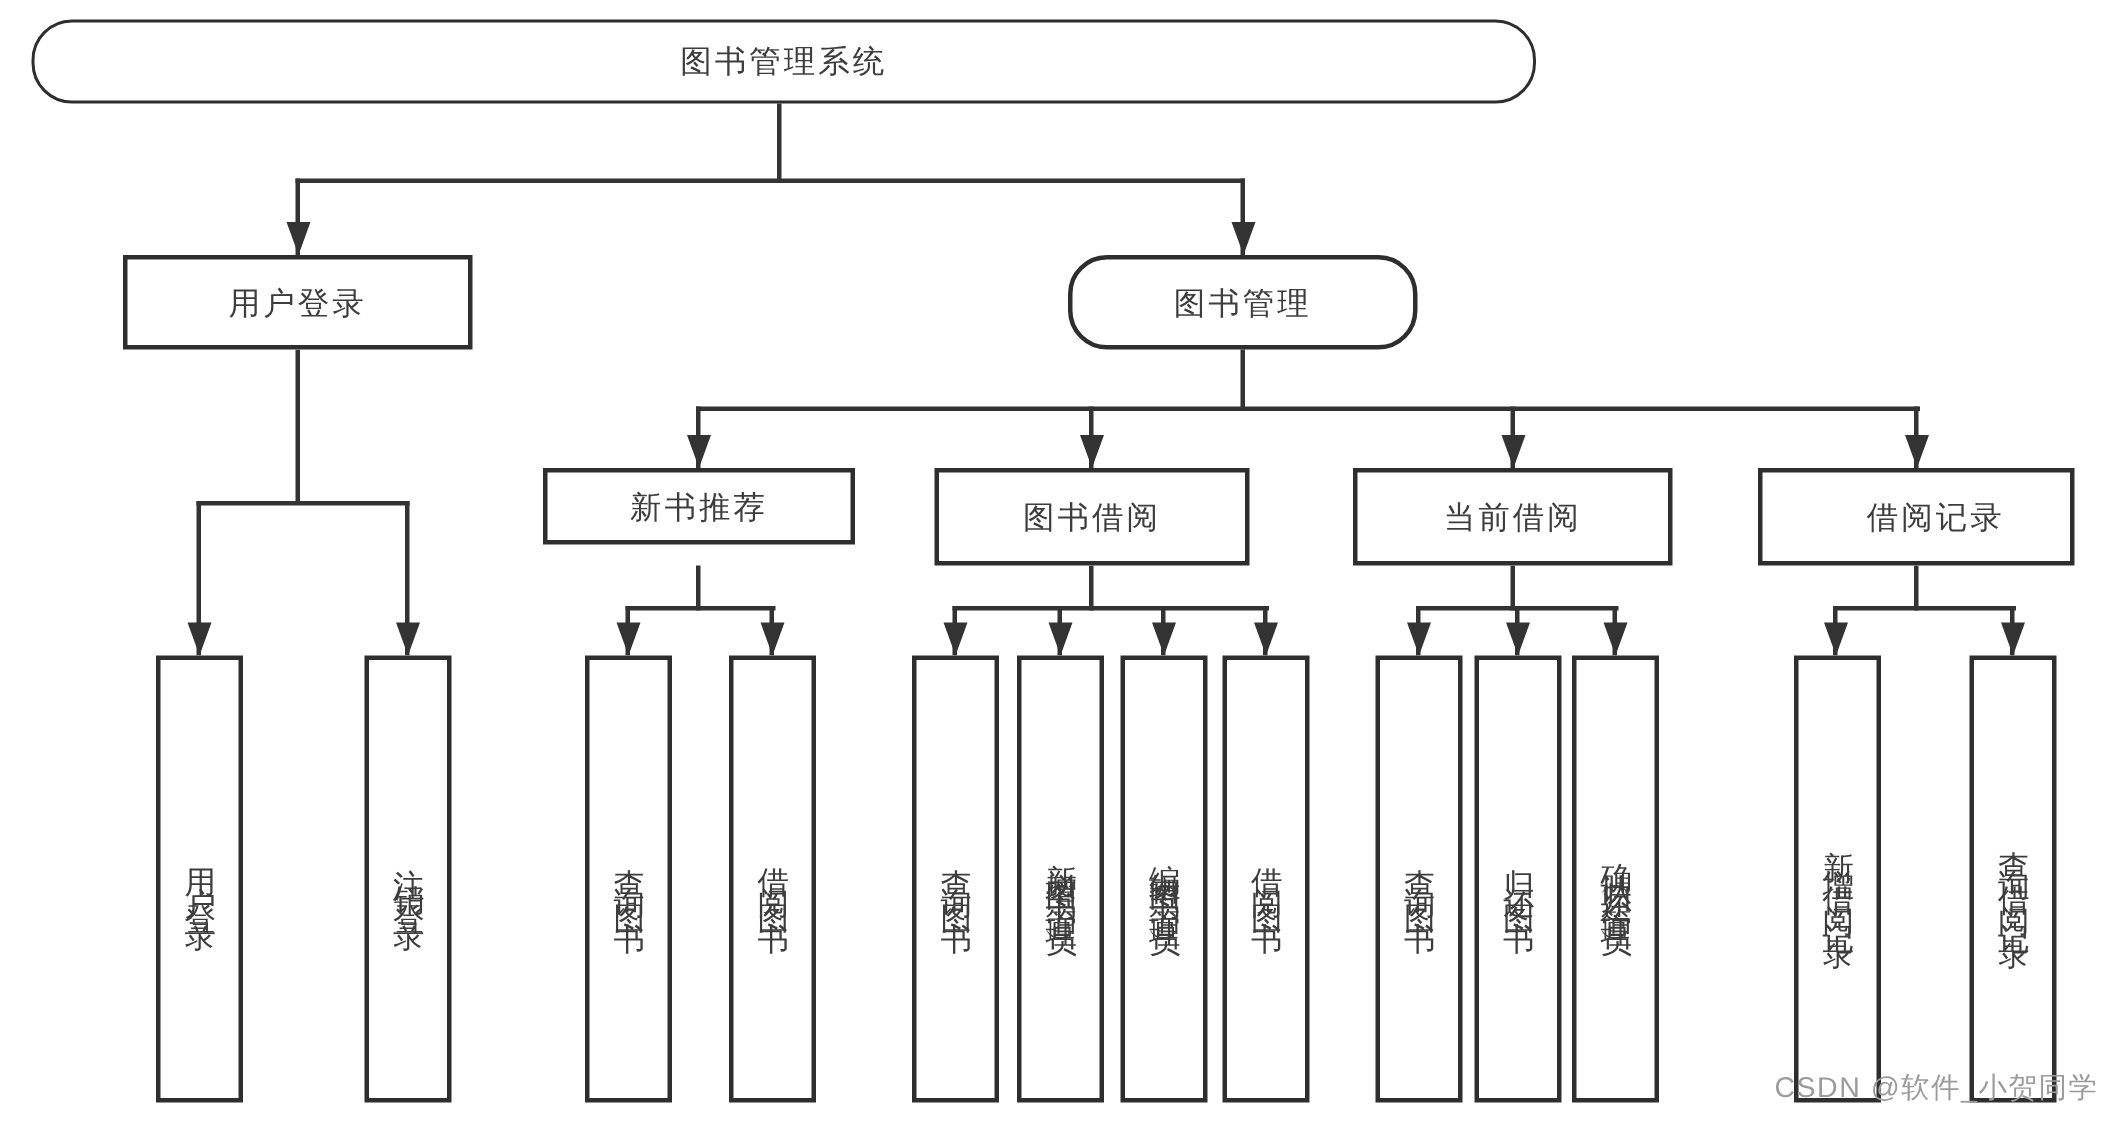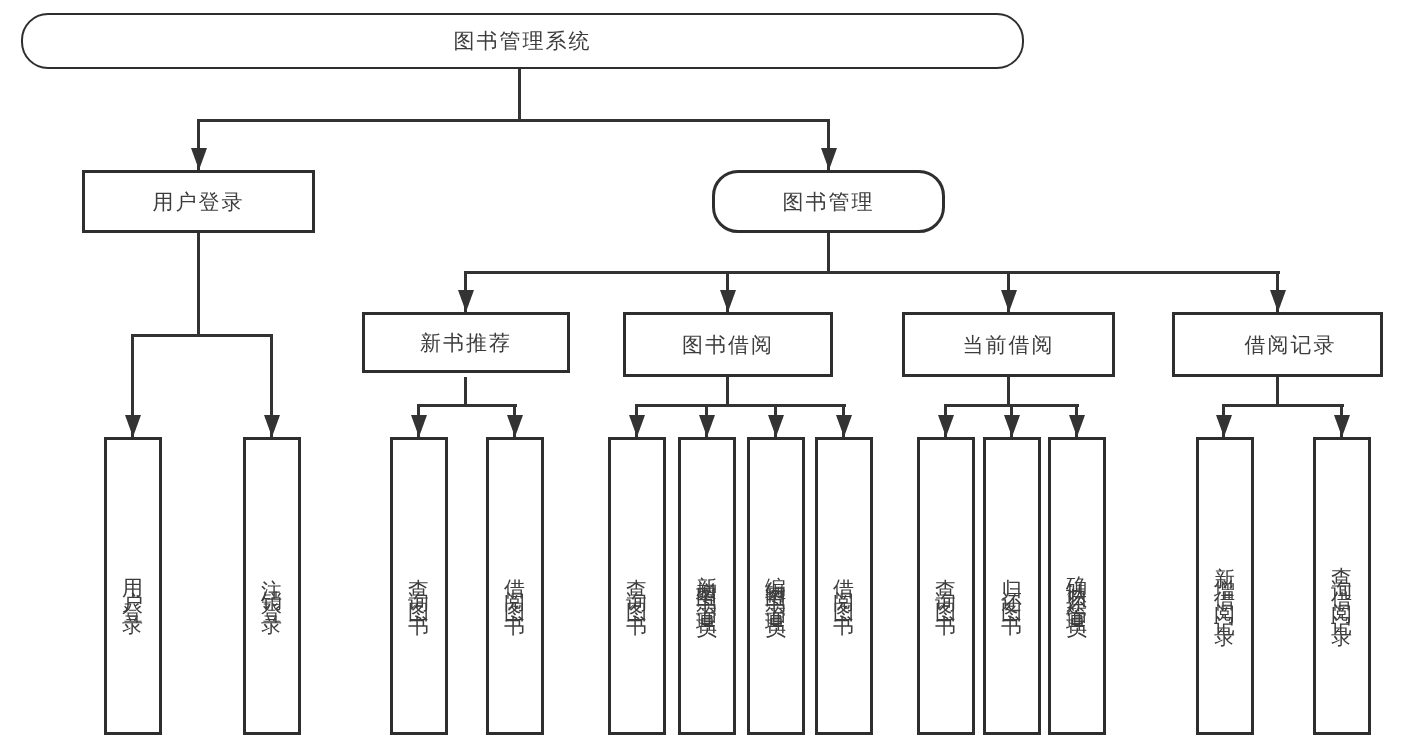--- a/index.html
+++ b/index.html
@@ -86,21 +86,21 @@
     <span class="hlabel">图书管理系统</span>
   </div>
 
   <div class="node" style="left:82px; top:170px; width:233px; height:63px;">
     <span class="hlabel">用户登录</span>
   </div>
   <div class="node" style="left:712px; top:170px; width:233px; height:63px;border-radius:26px;">
     <span class="hlabel">图书管理</span>
   </div>
 
-  <div class="node" style="left:362px; top:312px; width:208px; height:61px;">
+  <div class="node" style="left:362px; top:312px; width:208px; height:51px;">
     <span class="hlabel">新书推荐</span>
   </div>
   <div class="node" style="left:902px; top:312px; width:213px; height:65px;">
     <span class="hlabel">当前借阅</span>
   </div>
   <div class="node" style="left:623px; top:312px; width:210px; height:65px;">
     <span class="hlabel">图书借阅</span>
   </div>
   <div class="node" style="left:1172px; top:312px; width:211px; height:65px;padding-left:26px;">
     <span class="hlabel">借阅记录</span>
@@ -183,14 +183,15 @@
   <div class="line hline" style="left:944px; top:404px; width:135px;"></div>
   <div class="arrow" style="left:944px; top:404px; height:33px;"></div>
   <div class="arrow" style="left:1010px; top:404px; height:33px;"></div>
   <div class="arrow" style="left:1075px; top:404px; height:33px;"></div>
 
   <div class="line vline" style="left:1276px; top:377px; height:30px;"></div>
   <div class="line hline" style="left:1222px; top:404px; width:122px;"></div>
   <div class="arrow" style="left:1222px; top:404px; height:33px;"></div>
   <div class="arrow" style="left:1340px; top:404px; height:33px;"></div>
 
+  <div class="watermark">CSDN @软件_小贺同学</div>
 
 </div>
 
 </body></html>

